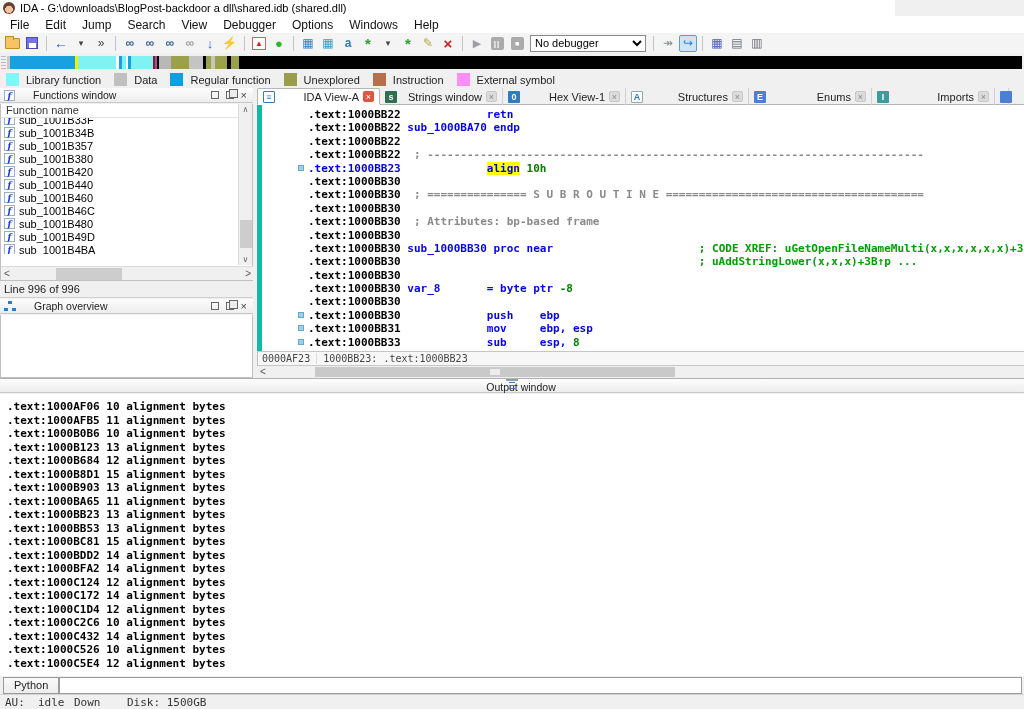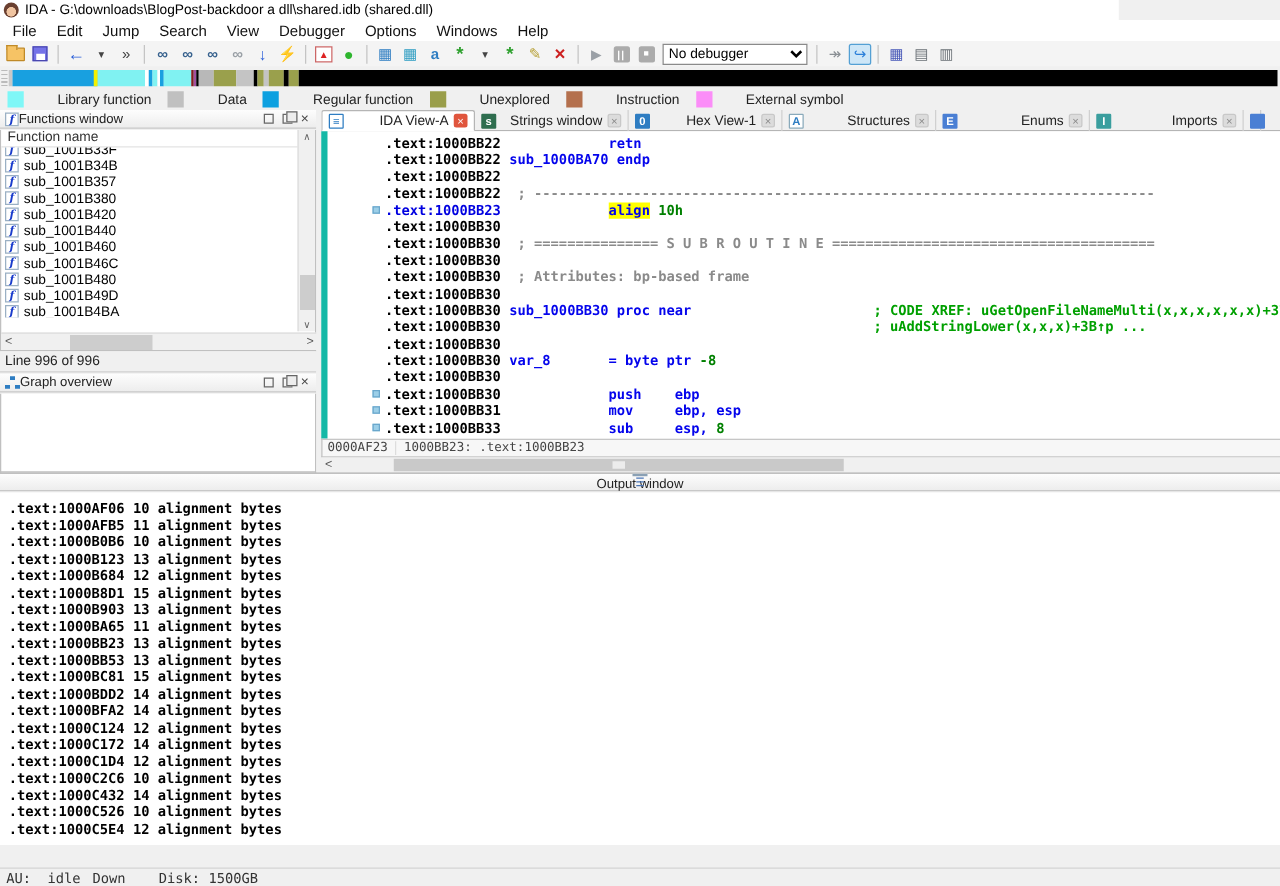--- a/index.html
+++ b/index.html
@@ -38,25 +38,25 @@
   #navband-handle { position:absolute; left:1px; top:1px; width:5px; height:13px;
                     background:repeating-linear-gradient(#bbb 0 1px, #f0f0f0 1px 3px); }
   #navband-segments { position:absolute; left:7px; top:1px; height:13px; width:1015px; display:flex; }
   #navband-segments div { height:13px; }
   #navband-marker { position:absolute; top:1px; width:3px; height:13px; }
   
   #legend { position:absolute; left:0; top:71px; width:1024px; height:17px; background:#f0f0f0;
             display:flex; align-items:center; padding-left:6px; }
   .leg-item { display:flex; align-items:center; margin-right:13px; }
   .leg-sq { width:13px; height:13px; margin-right:7px; }
-  .leg-label { font-size:11px; color:#222;margin-left:20px; }
+  .leg-label { font-size:11px; color:#222; }
   
   .panel-header { position:absolute; height:15px; background:linear-gradient(#fdfdfd,#ededed);
                   border-bottom:1px solid #c8c8c8; display:flex; align-items:center; padding:0 4px; }
-  .panel-title { font-size:10.5px; color:#222; margin-left:0; flex:1; }
+  .panel-title { font-size:10.5px; color:#222; margin-left:18px; flex:1; }
   .ph-btns { display:flex; align-items:center; gap:7px; margin-right:2px; }
   .max-ico { width:8px; height:8px; border:1px solid #666; }
   .float-ico { width:8px; height:8px; border:1px solid #666; position:relative; }
   .float-ico::after { content:""; position:absolute; left:2px; top:-3px; width:7px; height:7px; border:1px solid #666; background:#ededed; }
   .close-ico { color:#444; font-size:11px; line-height:8px; }
   .ficon { display:inline-block; width:11px; height:11px; background:#fff; border:1px solid #9ab0c4;
            color:#1a3ccc; font-family:"DejaVu Serif",serif; font-style:italic; font-weight:bold;
            font-size:9px; text-align:center; line-height:10px; }
   .mini-graph-icon { width:12px; height:11px; position:relative; }
   .mini-graph-icon::before { content:""; position:absolute; left:4px; top:0; width:4px; height:3px; background:#2e7dc2;
@@ -430,20 +430,24 @@
       <pre class="oline">.text:1000BFA2 14 alignment bytes</pre>
       <pre class="oline">.text:1000C124 12 alignment bytes</pre>
       <pre class="oline">.text:1000C172 14 alignment bytes</pre>
       <pre class="oline">.text:1000C1D4 12 alignment bytes</pre>
       <pre class="oline">.text:1000C2C6 10 alignment bytes</pre>
       <pre class="oline">.text:1000C432 14 alignment bytes</pre>
       <pre class="oline">.text:1000C526 10 alignment bytes</pre>
       <pre class="oline">.text:1000C5E4 12 alignment bytes</pre>
     </div>
 
+  <div id="pyrow">
+    <span id="py-tab">Python</span>
+    <input id="py-input" value="" style="">
+  </div>
 
   <div id="statusbar">
     <span style="left:5px;">AU:</span>
     <span style="left:38px;">idle</span>
     <span style="left:74px;">Down</span>
     <span style="left:127px;">Disk: 1500GB</span>
   </div>
 
 </div>
 

